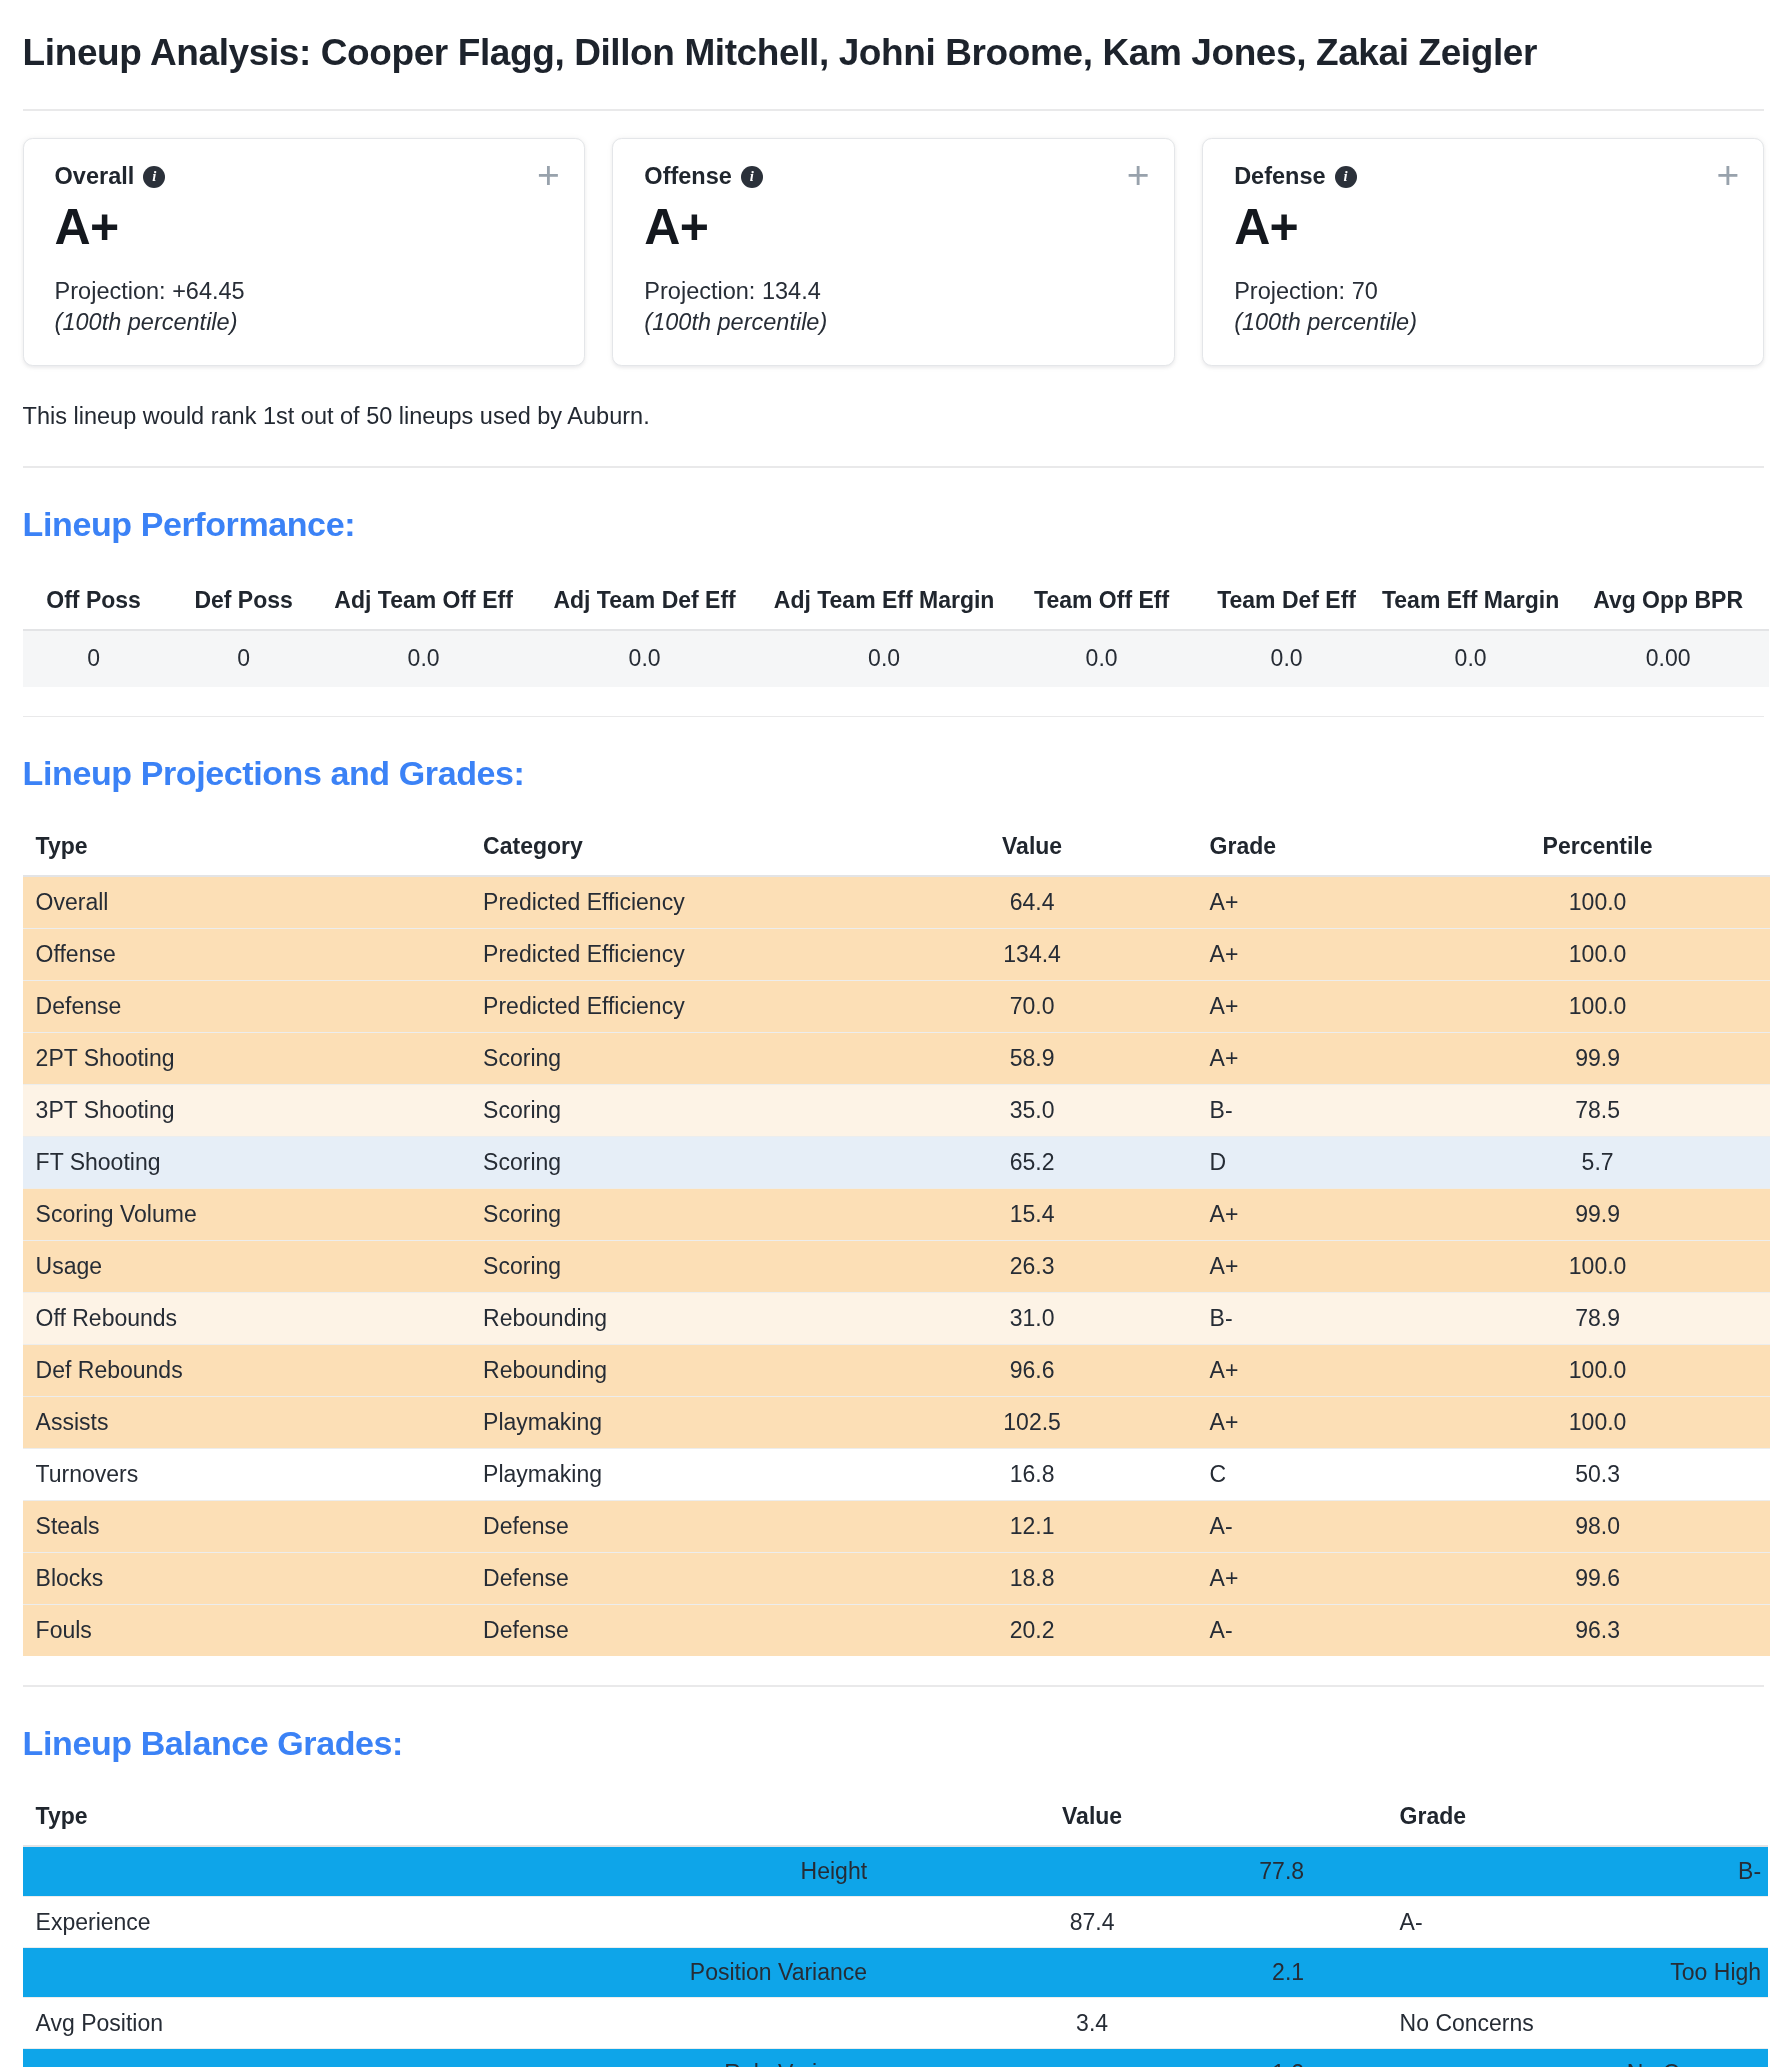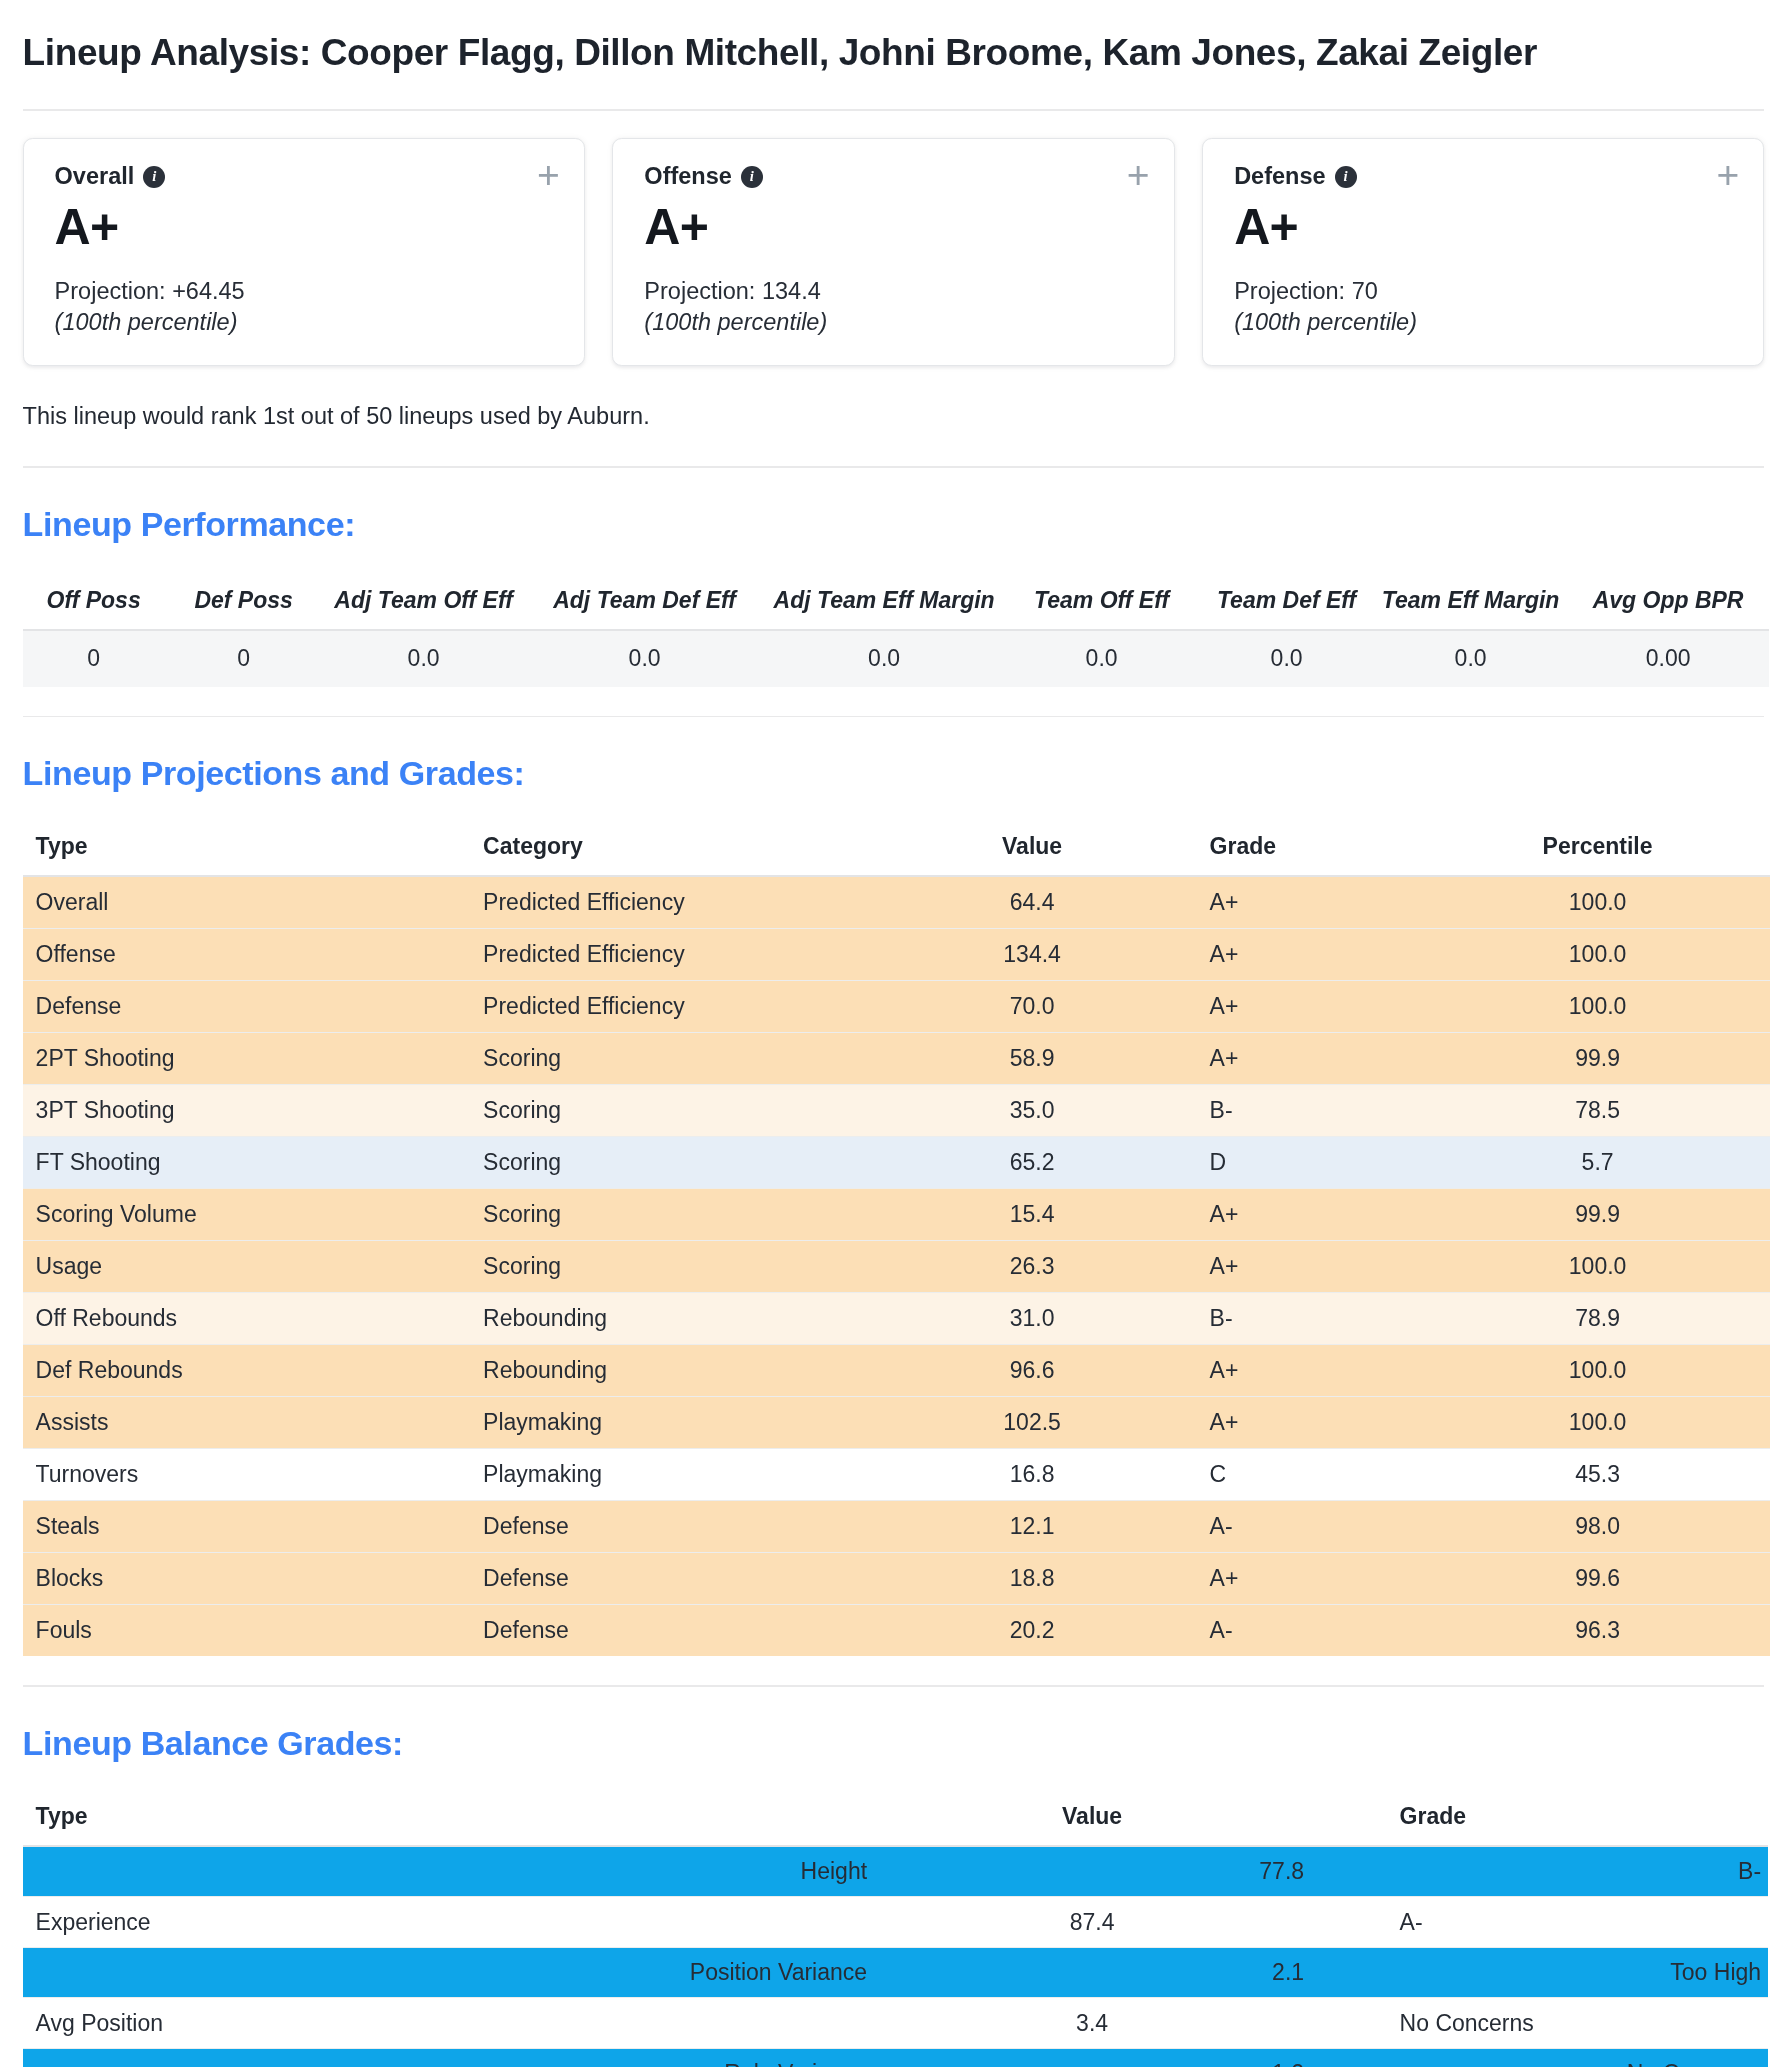--- a/index.html
+++ b/index.html
@@ -96,21 +96,21 @@
     color: #3b82f6;
     margin: 37px 1.6px 0 1.6px;
   }
 
   table { border-collapse: collapse; table-layout: fixed; width: 1745px; margin: 0 1.6px; }
   th { font-weight: bold; font-size: 23px; color: #20262e; vertical-align: bottom; line-height: 1.3; }
   td { font-size: 23px; color: #262c35; }
 
   
   .perf-table { margin-top: 42px; }
-  .perf-table th { text-align: center; padding: 0 6.5px 13px 6.5px; border-bottom: 2.4px solid #e3e4e6; font-style: italic; }
+  .perf-table th { text-align: center; padding: 0 6.5px 13px 6.5px; border-bottom: 2.4px solid #e3e4e6; }
   .perf-table td { text-align: center; padding: 14.6px 6.5px; background: #f5f6f7; }
 
   
   .proj-table { margin-top: 39px; }
   .proj-table th { padding: 0 6.5px 13px 6.5px; border-bottom: 2.4px solid #e3e4e6; }
   .proj-table td { padding: 12px 6.5px; }
   .proj-table tbody tr { border-top: 1.6px solid #eceded; }
   .proj-table tbody tr:first-child { border-top: none; }
   .col-left   { text-align: left; margin-top: 32px; }
   .col-center { text-align: center; }
@@ -322,21 +322,21 @@
         <td class="col-left">Playmaking</td>
         <td class="col-center">102.5</td>
         <td class="col-left c4">A+</td>
         <td class="col-center">100.0</td>
       </tr>
       <tr class="tone-white">
         <td class="col-left c1">Turnovers</td>
         <td class="col-left">Playmaking</td>
         <td class="col-center">16.8</td>
         <td class="col-left c4">C</td>
-        <td class="col-center">45.3</td>
+        <td class="col-center">50.3</td>
       </tr>
       <tr class="tone-orange">
         <td class="col-left c1">Steals</td>
         <td class="col-left">Defense</td>
         <td class="col-center">12.1</td>
         <td class="col-left c4">A-</td>
         <td class="col-center">98.0</td>
       </tr>
       <tr class="tone-orange">
         <td class="col-left c1">Blocks</td>

